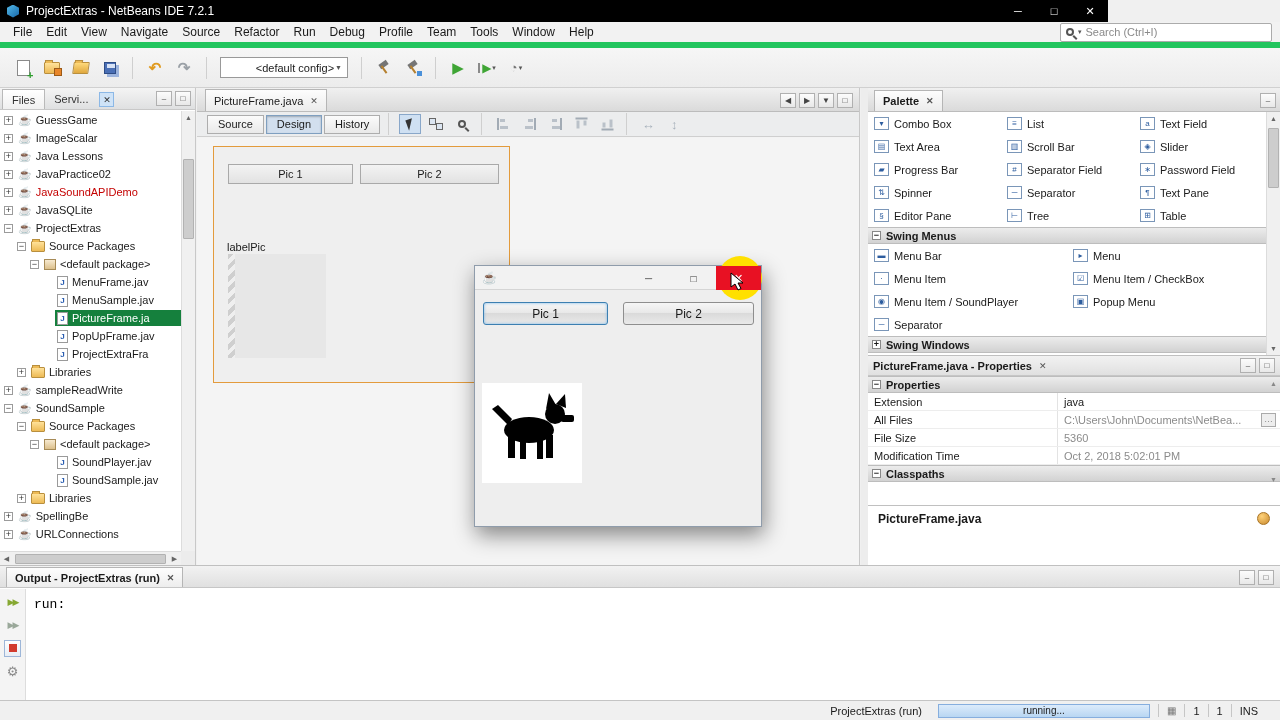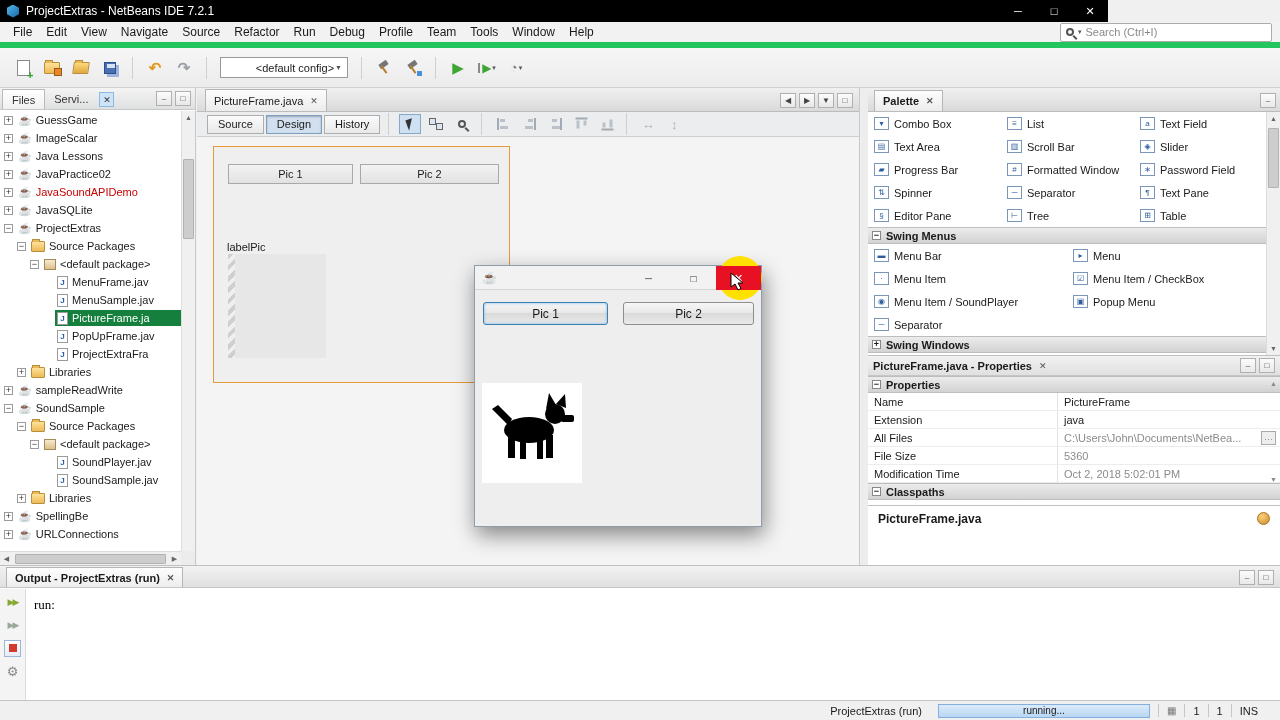--- a/index.html
+++ b/index.html
@@ -159,21 +159,21 @@
   display:flex;align-items:center;gap:7px;padding:0 8px;font-weight:bold}
 .out-right{margin-left:auto;display:flex;gap:3px;padding:0 6px 2px}
 .out-body{position:absolute;top:23px;left:0;right:0;bottom:0;display:flex}
 .out-gutter{width:26px;background:#f4f4f4;border-right:1px solid #ddd;display:flex;flex-direction:column;align-items:center;padding-top:4px;gap:5px}
 .g-btn{width:18px;height:18px;display:flex;align-items:center;justify-content:center}
 .g-rerun{color:#86a832;font-size:9px;letter-spacing:-2px}
 .g-rerun.alt{color:#9aa89a}
 .g-stopbox{width:17px;height:17px;border:1px solid #9db6d8;background:linear-gradient(#fefefe,#e7edf5);display:flex;align-items:center;justify-content:center}
 .g-stopbox i{display:block;width:8px;height:8px;background:#d23b2e}
 .g-gear{color:#8a8a8a;font-size:13px}
-.console{flex:1;font-family:Liberation Serif, serif;font-size:13px;padding:8px 4px 0 8px;color:#000}
+.console{flex:1;font-family:Liberation Mono, monospace;font-size:13px;padding:8px 4px 0 8px;color:#000}
 
 
 .statusbar{position:absolute;left:0;top:700px;width:1280px;height:20px;background:#f0f0f0;border-top:1px solid #c4c4c4;
   display:flex;align-items:center;justify-content:flex-end}
 .sb-item{padding:0 8px;display:flex;align-items:center;height:100%}
 .sb-progress{width:212px;height:14px;border:1px solid #86aede;background:linear-gradient(#dcebfb,#b8d6f2);
   display:flex;align-items:center;justify-content:center;font-size:10px;margin:0 8px}
 .sb-sep{width:1px;height:13px;background:#c6c6c6}
 .sb-grid{color:#777;font-size:10px}
 .sb-end{width:14px}
@@ -570,21 +570,21 @@
           <div class="pal-item">
             <span class="pal-icon">◈</span>
             <span class="pal-label">Slider</span>
           </div>
           <div class="pal-item">
             <span class="pal-icon">▰</span>
             <span class="pal-label">Progress Bar</span>
           </div>
           <div class="pal-item">
             <span class="pal-icon">#</span>
-            <span class="pal-label">Formatted Window</span>
+            <span class="pal-label">Separator Field</span>
           </div>
           <div class="pal-item">
             <span class="pal-icon">∗</span>
             <span class="pal-label">Password Field</span>
           </div>
           <div class="pal-item">
             <span class="pal-icon">⇅</span>
             <span class="pal-label">Spinner</span>
           </div>
           <div class="pal-item">
@@ -661,24 +661,20 @@
       <span class="props-right">
         <span class="mini-btn">–</span>
         <span class="mini-btn">□</span>
       </span>
     </div>
     <div class="sec-head">
       <span class="sec-toggle">−</span>
       <span>Properties</span>
     </div>
     <div id="prop-rows">
-        <div class="prop-row">
-          <span class="prop-name">Name</span>
-          <span class="prop-value">PictureFrame</span>
-        </div>
         <div class="prop-row">
           <span class="prop-name">Extension</span>
           <span class="prop-value">java</span>
         </div>
         <div class="prop-row">
           <span class="prop-name">All Files</span>
           <span class="prop-value muted">C:\Users\John\Documents\NetBea...<span class="ellipsis-btn">…</span></span>
         </div>
         <div class="prop-row">
           <span class="prop-name">File Size</span>

